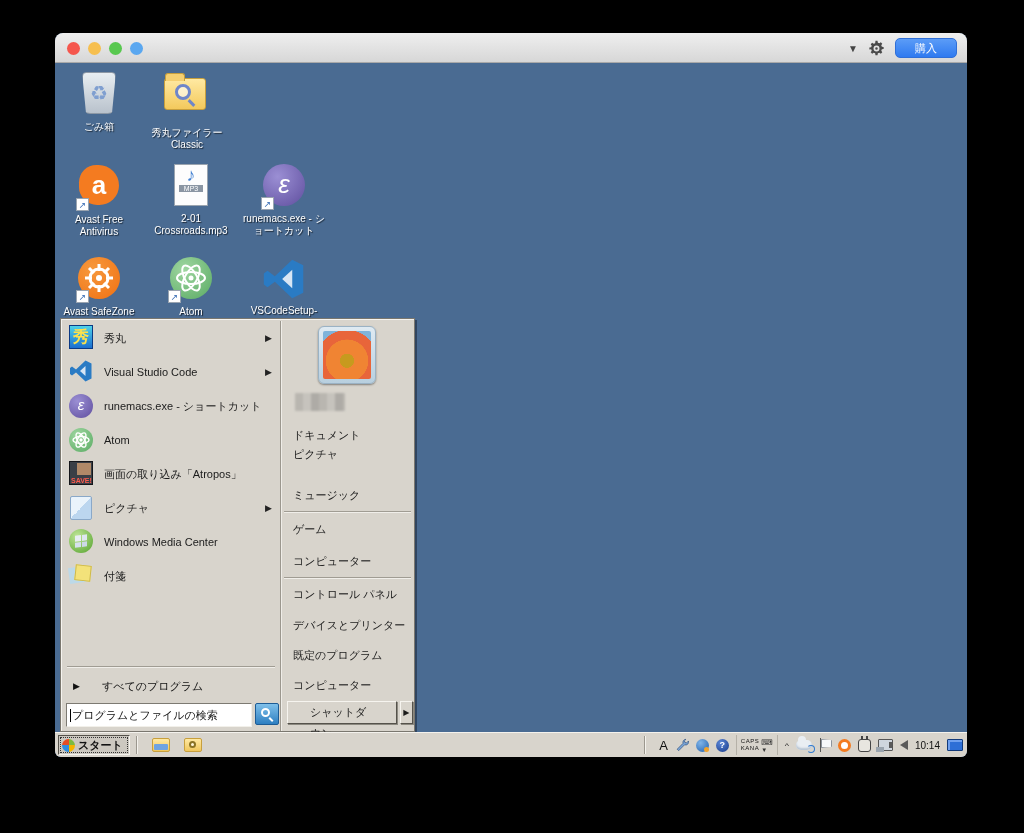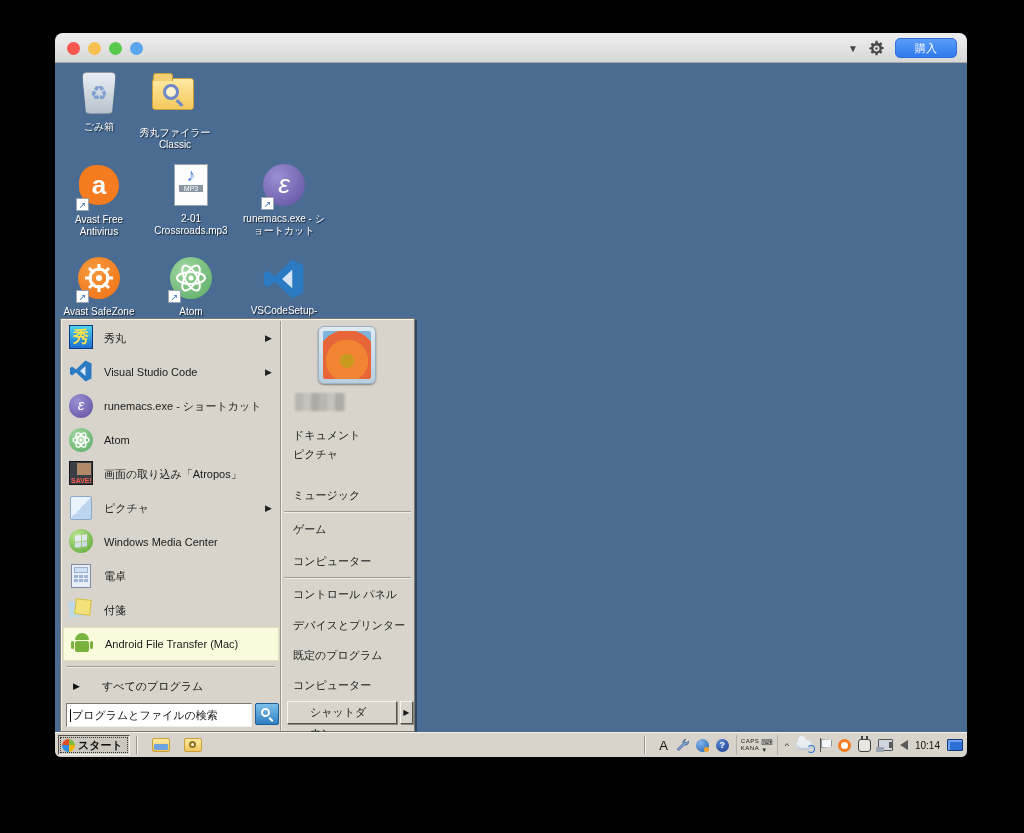--- a/index.html
+++ b/index.html
@@ -229,21 +229,21 @@
   </div>
 
   <div class="screen">
 
     <div class="dicon" style="left:0;top:7px">
       <div class="art">
           <div class="trash-can">♻</div>
         </div>
       <div class="lbl">ごみ箱</div>
     </div>
-    <div class="dicon" style="left:76px;top:7px">
+    <div class="dicon" style="left:88px;top:7px">
       <div class="art">
           <div class="folder">
             <div class="mag"></div>
           </div>
         </div>
       <div class="lbl">秀丸ファイラー Classic</div>
     </div>
 
     <div class="dicon" style="left:0;top:100px">
       <div class="art">
@@ -378,53 +378,26 @@
                   <i></i>
                   <i></i>
                   <i></i>
                 </div>
               </div>
             </div>
           <span class="txt">Windows Media Center</span>
         </div>
         <div class="sm-item">
           <div class="smicon">
-              <div class="calc">
-                <div class="scr"></div>
-                <div class="keys">
-                  <i></i>
-                  <i></i>
-                  <i></i>
-                  <i></i>
-                  <i></i>
-                  <i></i>
-                </div>
-              </div>
-            </div>
-          <span class="txt">電卓</span>
-        </div>
-        <div class="sm-item">
-          <div class="smicon">
               <div class="sticky">
                 <i></i>
                 <i></i>
               </div>
             </div>
           <span class="txt">付箋</span>
-        </div>
-        <div class="sm-item hl">
-          <div class="smicon">
-              <div class="android">
-                <div class="head"></div>
-                <div class="arm l"></div>
-                <div class="arm r"></div>
-                <div class="body"></div>
-              </div>
-            </div>
-          <span class="txt">Android File Transfer (Mac)</span>
         </div>
 
         <div class="sm-sep" style="top:345px"></div>
 
         <div class="all-programs">
           <span class="arr">▶</span>
           <span>すべてのプログラム</span>
         </div>
 
         <div class="search-row">

